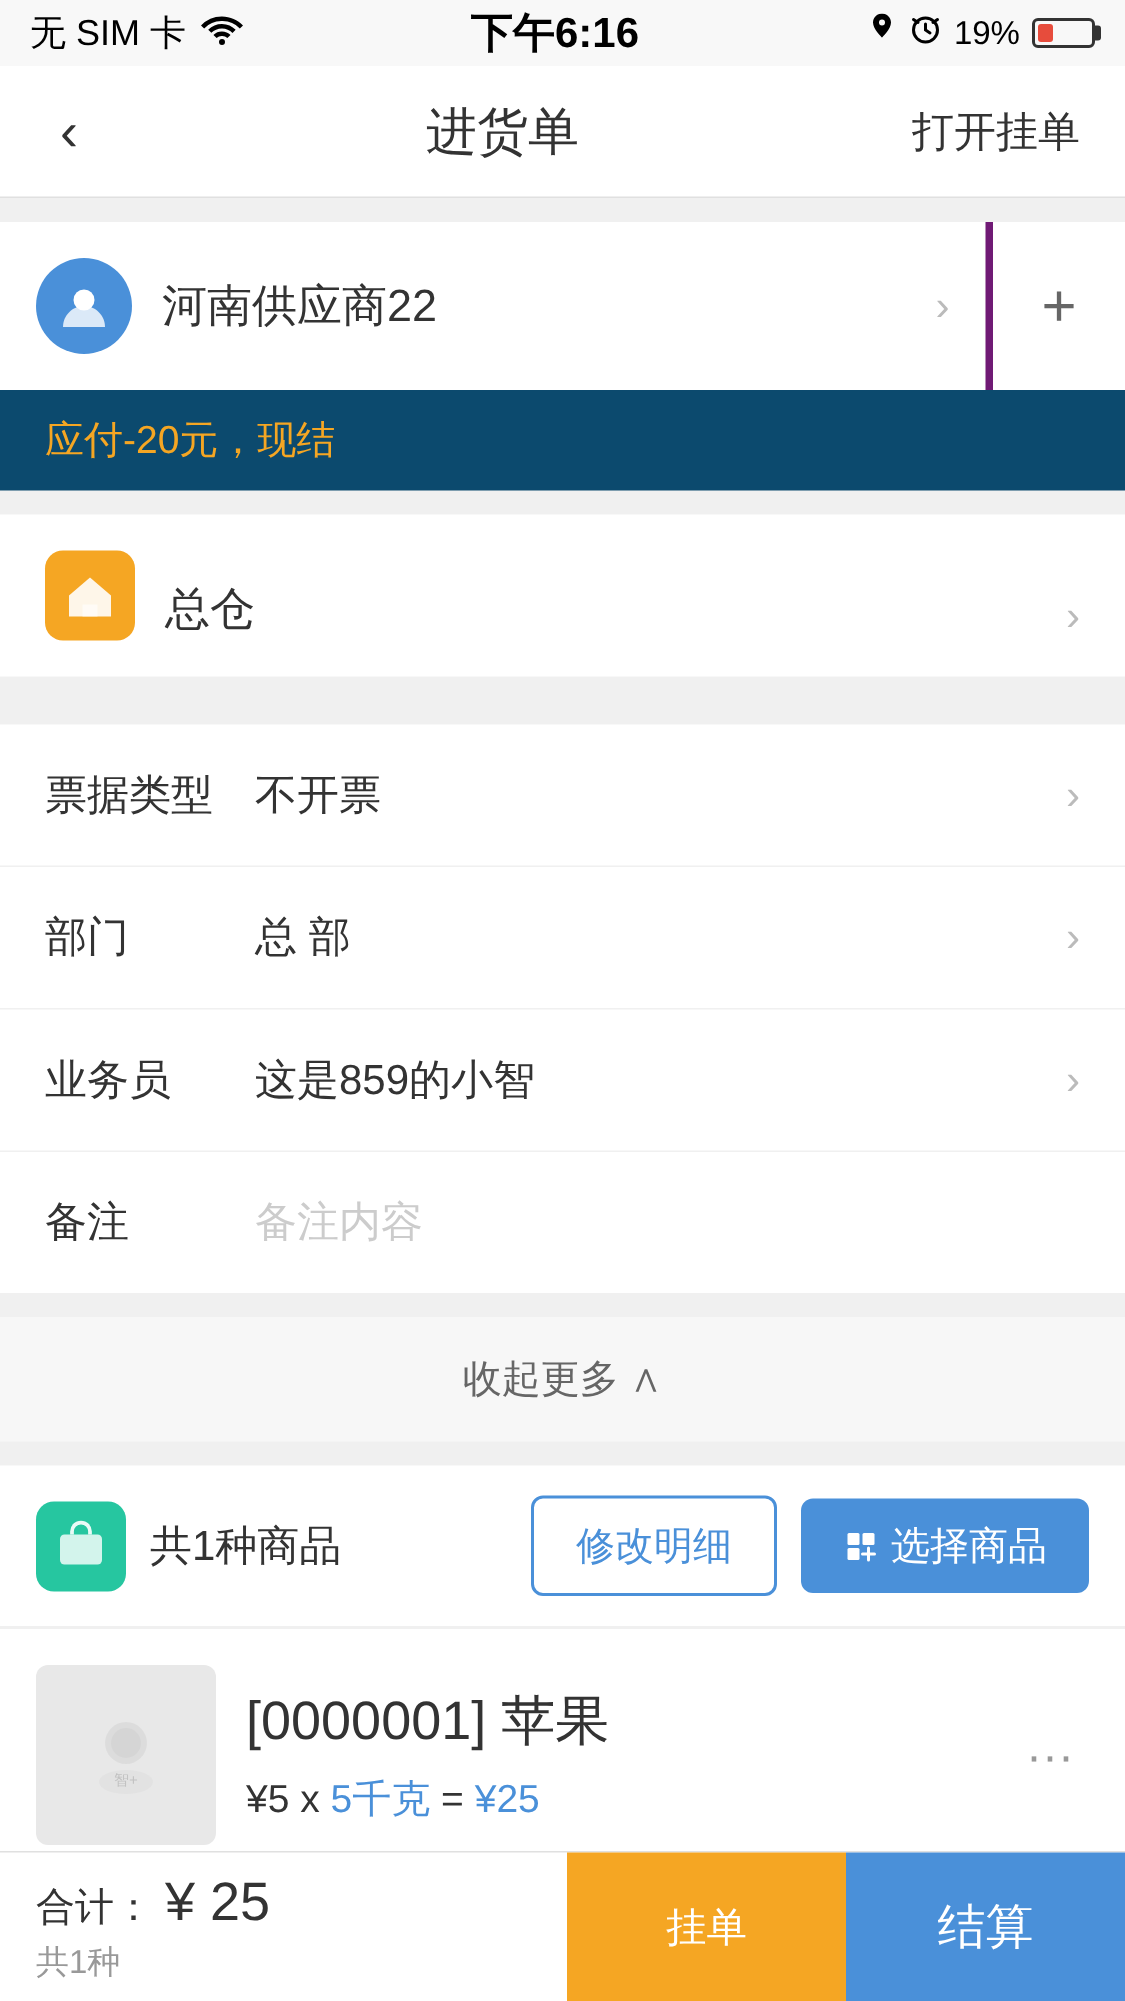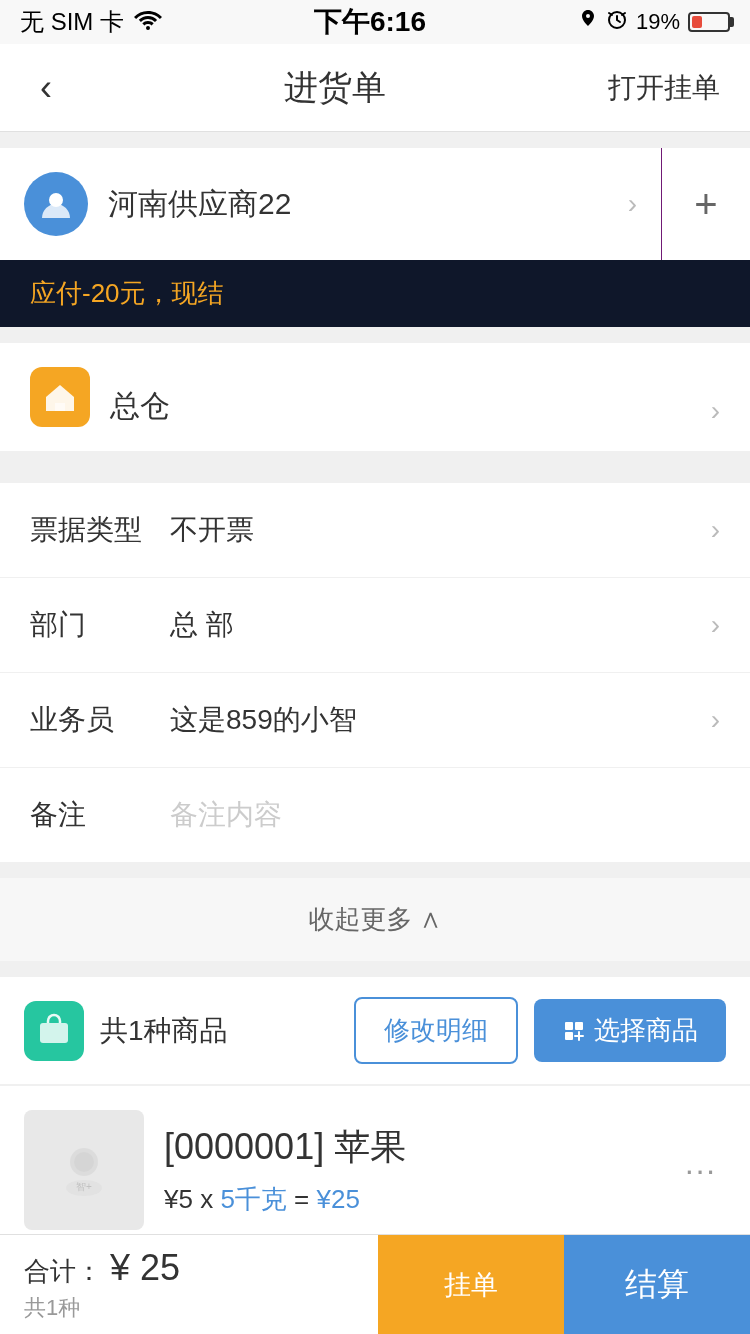--- a/index.html
+++ b/index.html
@@ -89,21 +89,21 @@
       background: #fff;
       margin-bottom: 0;
       display: flex;
       align-items: stretch;
     }
     .supplier-main {
       flex: 1;
       display: flex;
       align-items: center;
       padding: 24px 24px;
-      border-right: 1px solid #701a75;
+      border-right: 5px solid #701a75;
     }
     .supplier-avatar {
       width: 64px;
       height: 64px;
       border-radius: 50%;
       background: #4a90d9;
       display: flex;
       align-items: center;
       justify-content: center;
       margin-right: 20px;
@@ -123,21 +123,21 @@
       width: 88px;
       display: flex;
       align-items: center;
       justify-content: center;
       font-size: 40px;
       color: #666;
     }
 
     
     .notice-bar {
-      background: #0f172a;
+      background: #0c4a6e;
       padding: 16px 30px;
       font-size: 26px;
       color: #f5a623;
       margin-bottom: 16px;
     }
 
     
     .warehouse-row {
       background: #fff;
       display: flex;

